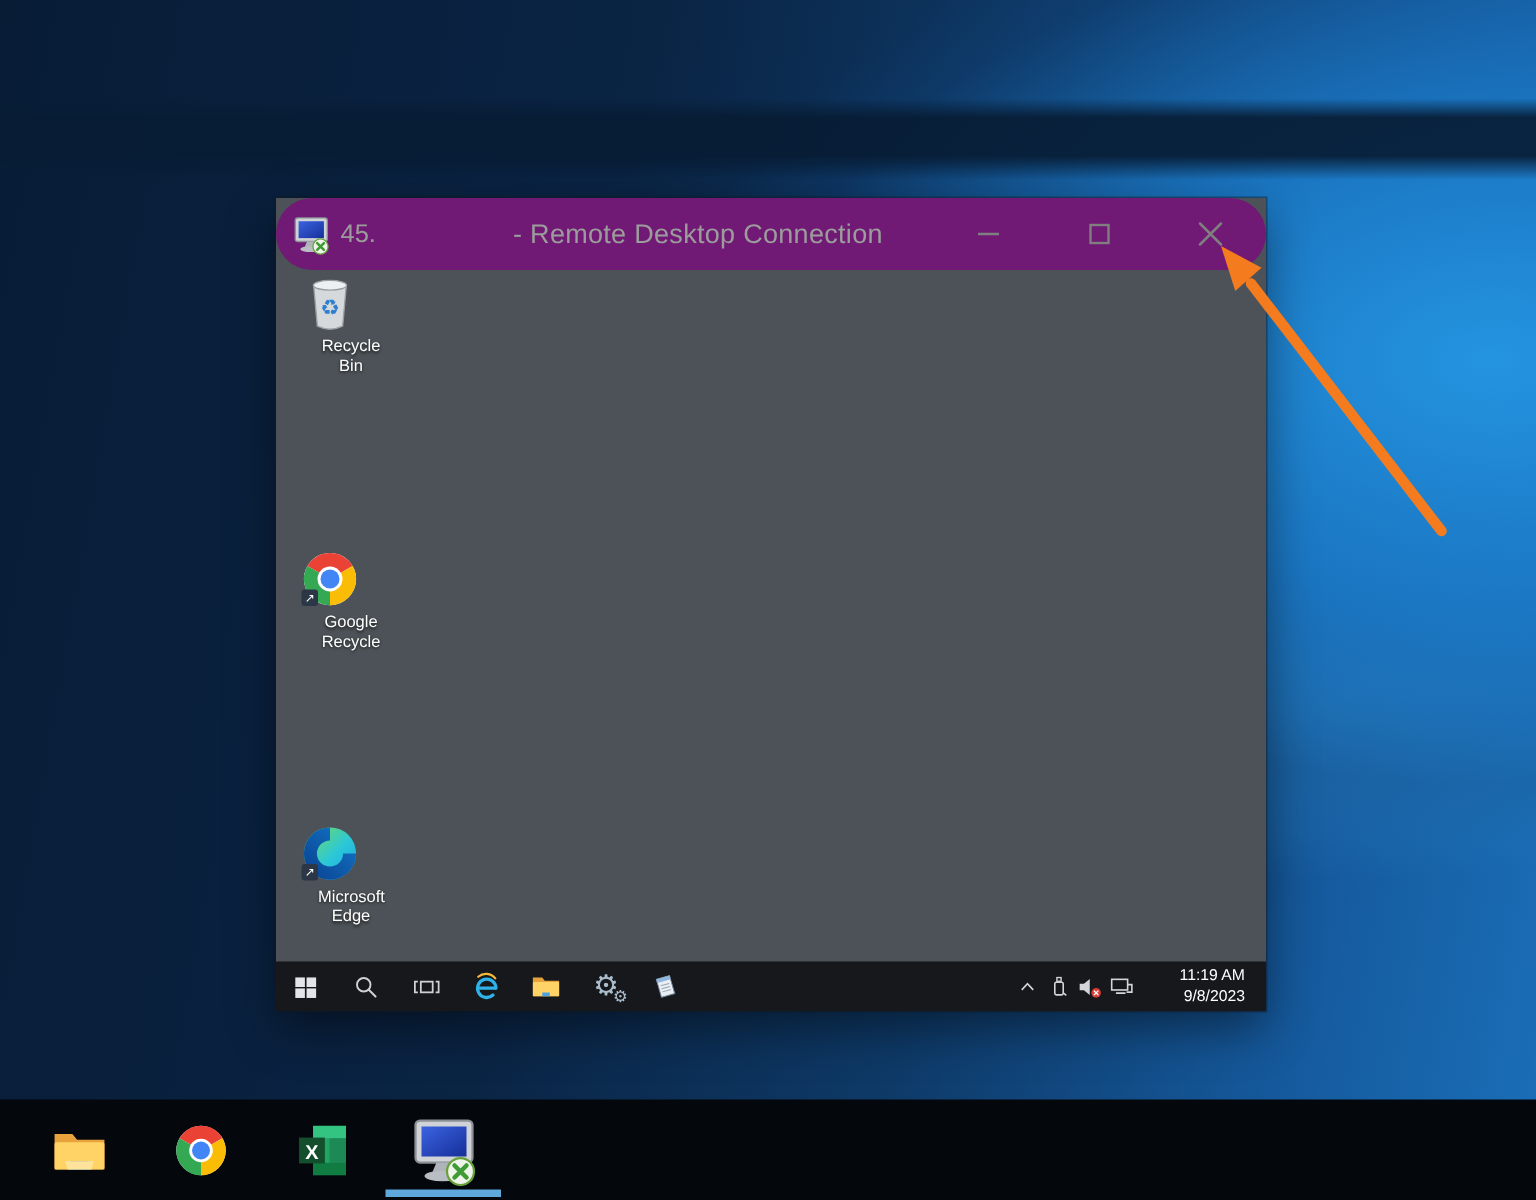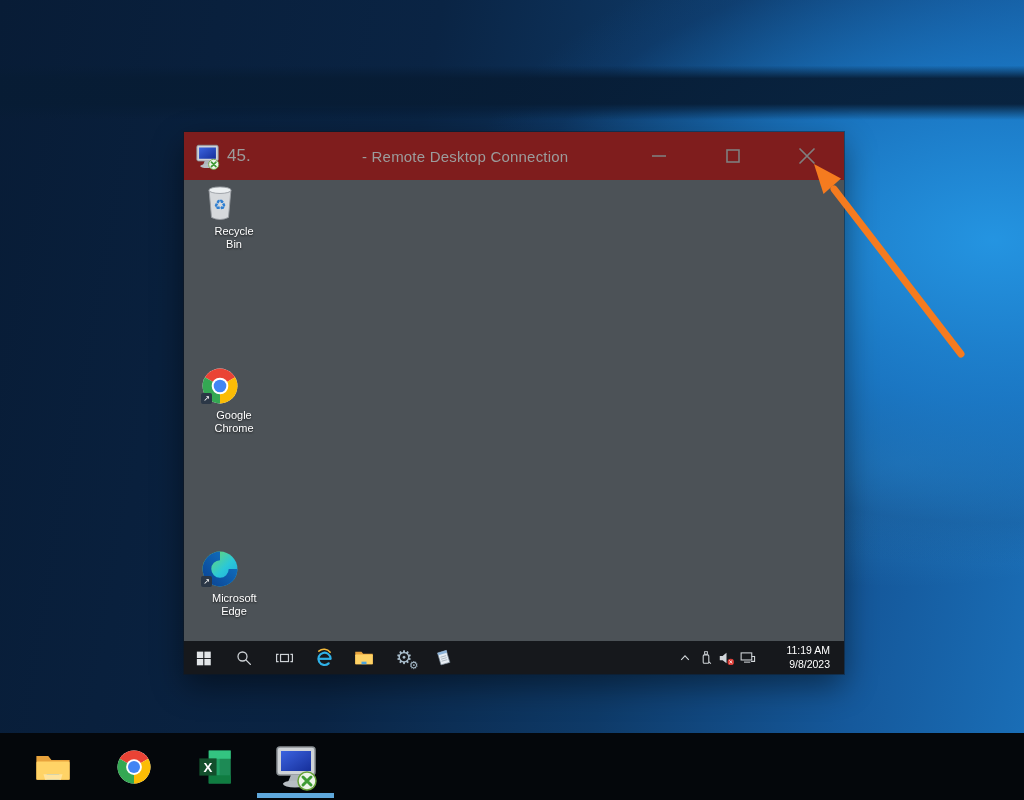--- a/index.html
+++ b/index.html
@@ -20,27 +20,27 @@
       linear-gradient(100deg, #081c36 0%, #0a2444 38%, #0e3a68 62%, #15599c 84%, #1a6fb8 100%);
   }
 
   
   .rdp-window{
     position:absolute;left:184px;top:132px;width:660px;height:542px;
     box-shadow:0 0 0 1px rgba(20,25,30,.45), 0 12px 30px rgba(0,0,0,.45);
     background:#4c5257;
   }
   .titlebar{
-    position:absolute;left:0;top:0;right:0;height:48px;background:#7f1d1d;
-    display:flex;align-items:center;
+    position:absolute;left:0;top:0;right:0;height:48px;background:#701a75;
+    display:flex;align-items:center;border-radius:24px;
   }
   .titlebar .appicon{width:27px;height:27px;margin-left:10px;flex:0 0 auto;}
   .title-prefix{color:#9c9c9c;font-size:17px;margin-left:6px;white-space:pre;}
   .title-suffix{position:absolute;left:158px;top:0;height:48px;display:flex;align-items:center;
-    color:#9c9c9c;font-size:15px;letter-spacing:.2px;white-space:pre;margin-left:20px;}
+    color:#9c9c9c;font-size:18px;letter-spacing:.2px;white-space:pre;}
   .win-controls{position:absolute;right:0;top:0;height:48px;display:flex;}
   .win-btn{width:74px;height:48px;display:flex;align-items:center;justify-content:center;background:transparent;border:0;cursor:default;}
   .win-btn svg{display:block;}
 
   .rdp-desktop{position:absolute;left:0;top:48px;right:0;bottom:33px;background:#4c5257;}
   .desk-icon{position:absolute;left:0;width:72px;text-align:center;}
   .desk-icon .ic{width:38px;height:40px;margin:0 auto;position:relative;}
   .desk-icon .ic svg{width:100%;height:100%;display:block;}
   .desk-icon .lbl{margin-top:3px;font-size:11px;line-height:1.15;color:#ffffff;
     text-shadow:0 1px 2px rgba(0,0,0,.7);padding-left:28px;}
@@ -137,21 +137,21 @@
         <svg viewBox="0 0 48 48">
           <circle cx="24" cy="24" r="22" fill="#ffffff"></circle>
           <path d="M4.95 13 A22 22 0 0 1 43.05 13 L24 24 Z" fill="#ea4335"></path>
           <path d="M43.05 13 A22 22 0 0 1 24 46 L24 24 Z" fill="#fbbc05"></path>
           <path d="M24 46 A22 22 0 0 1 4.95 13 L24 24 Z" fill="#34a853"></path>
           <circle cx="24" cy="24" r="10.5" fill="#ffffff"></circle>
           <circle cx="24" cy="24" r="8" fill="#4285f4"></circle>
         </svg>
         <span class="shortcut-badge uglyph">↗</span>
       </div>
-      <div class="lbl">Google Chrome</div>
+      <div class="lbl">Google Recycle</div>
     </div>
 
     <div class="desk-icon" style="top:369px;">
       <div class="ic">
         <svg viewBox="0 0 48 48">
           <defs>
             <linearGradient id="edgeA" x1="0" y1="0" x2="1" y2="1">
               <stop offset="0" stop-color="#7ddc4f"></stop>
                 <stop offset=".55" stop-color="#2bc8d8"></stop>
                 <stop offset="1" stop-color="#1a9fe0"></stop>

